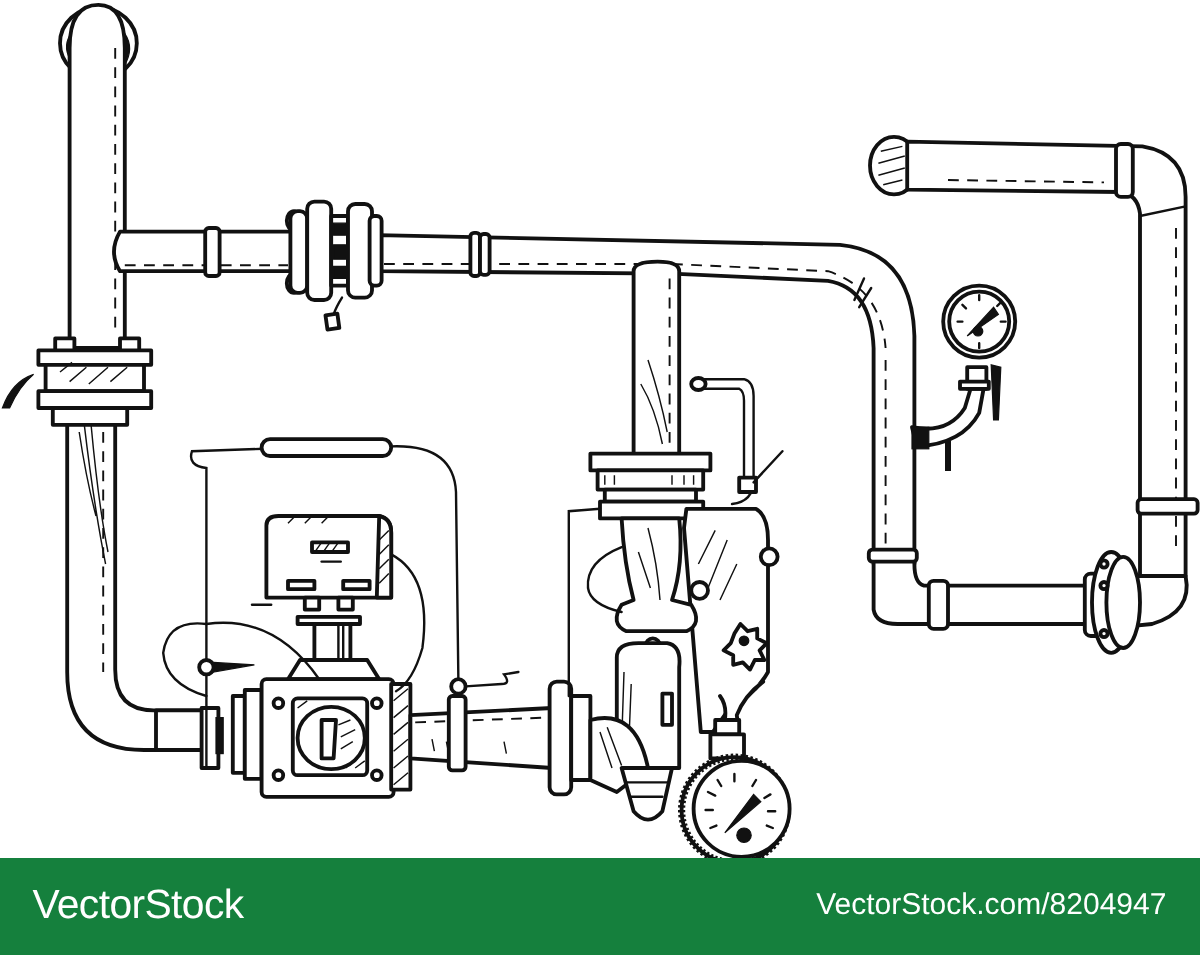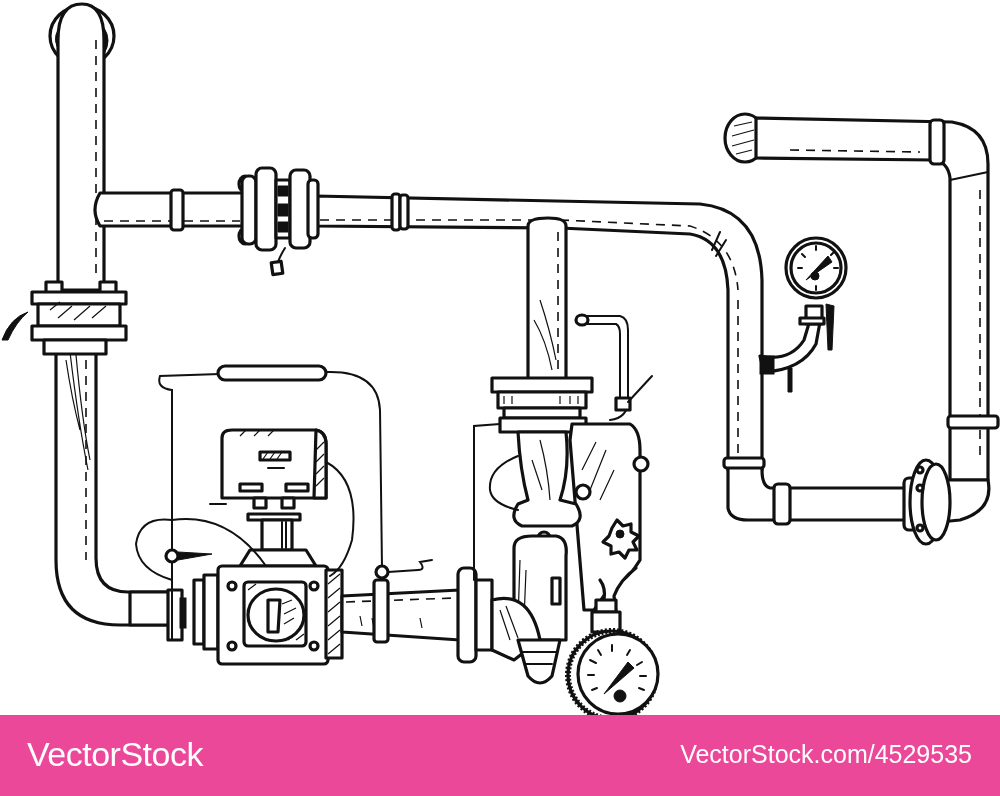--- a/index.html
+++ b/index.html
@@ -1,18 +1,18 @@
 <!DOCTYPE html>
 <html><head>
 <meta charset="utf-8">
 <style>
   html, body { margin: 0; padding: 0; }
   body { width: 1000px; height: 796px; background: #ffffff; overflow: hidden; position: relative; font-family: "Liberation Sans", sans-serif; }
   #illustration { position: absolute; left: 0; top: 0; width: 1000px; height: 715px; }
-  #footer-bar { position: absolute; left: 0; top: 715px; width: 1000px; height: 81px; background: #ec4899; color: #ffffff; }
+  #footer-bar { position: absolute; left: 0; top: 715px; width: 1000px; height: 81px; background: #15803d; color: #ffffff; }
   #brand { position: absolute; left: 27px; top: 20px; font-size: 34px; letter-spacing: -0.5px; font-family: "Liberation Sans", sans-serif; }
   #image-id { position: absolute; right: 28px; top: 25px; font-size: 25px; font-family: "Liberation Sans", sans-serif; }
   svg .s { fill: #fff; stroke: #111; stroke-width: 3.2; stroke-linejoin: round; stroke-linecap: round; }
   svg .t { fill: none; stroke: #111; stroke-width: 2; stroke-linecap: round; }
   svg .d { fill: none; stroke: #111; stroke-width: 1.6; stroke-dasharray: 9 7; }
   svg .h { fill: none; stroke: #111; stroke-width: 1.2; }
   svg .k { fill: #111; stroke: #111; stroke-width: 1; }
 </style>
 </head>
 <body>
@@ -209,14 +209,14 @@
     <circle class="s" cx="816" cy="268" r="30"></circle>
     <circle class="s" cx="816" cy="268" r="25"></circle>
     <path class="t" d="M816 246 v4 M834 252 l-3 3 M838 268 h-4 M798 268 h4 M802 254 l3 3 M816 290 v-4"></path>
     <path class="k" d="M806 280 L828 256 L832 262 Z"></path>
     <circle class="k" cx="815" cy="276" r="4"></circle>
   </g>
 </svg>
 
 <div id="footer-bar">
   <span id="brand">VectorStock</span>
-  <span id="image-id">VectorStock.com/4529535</span>
+  <span id="image-id">VectorStock.com/8204947</span>
 </div>
 
 </body></html>

